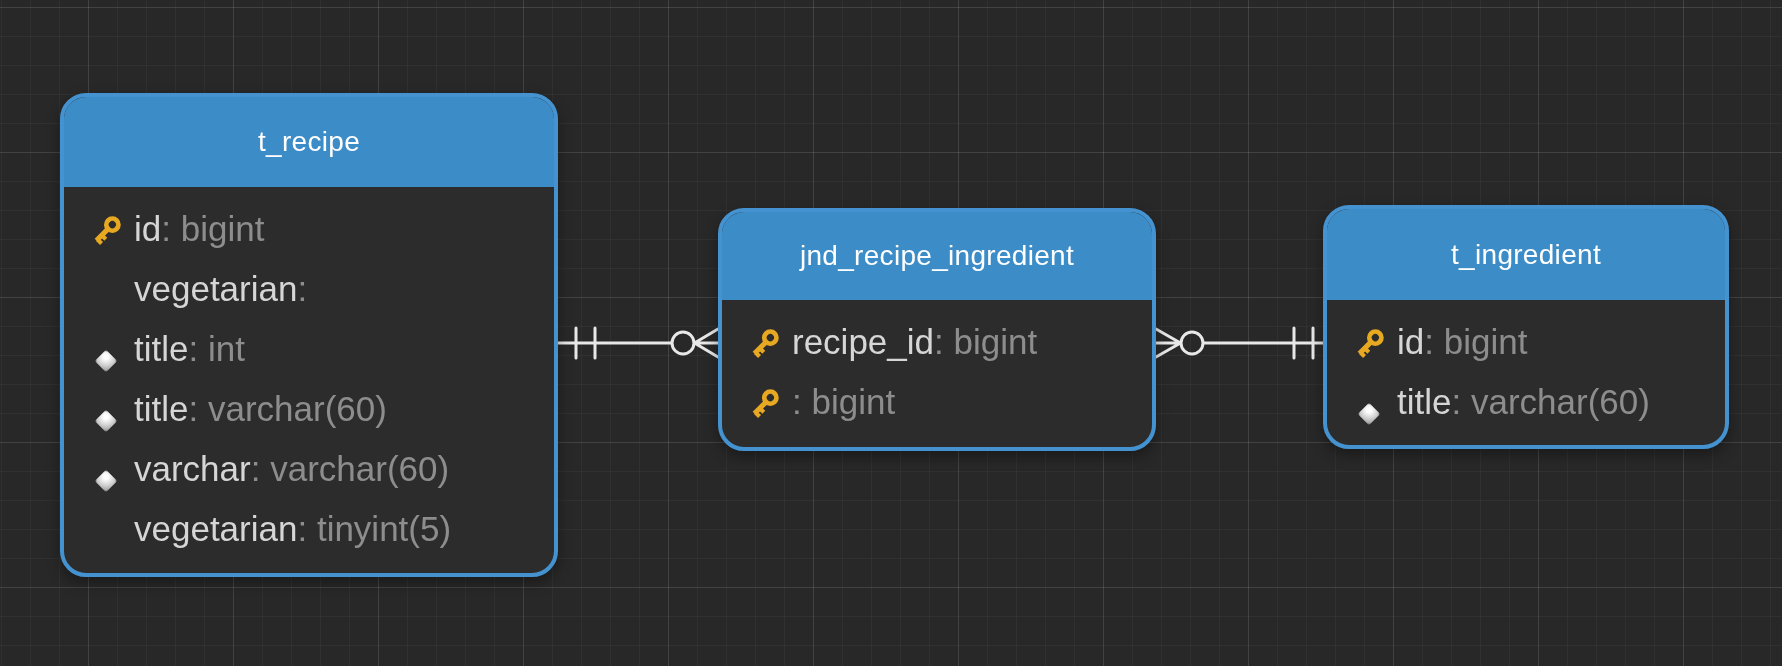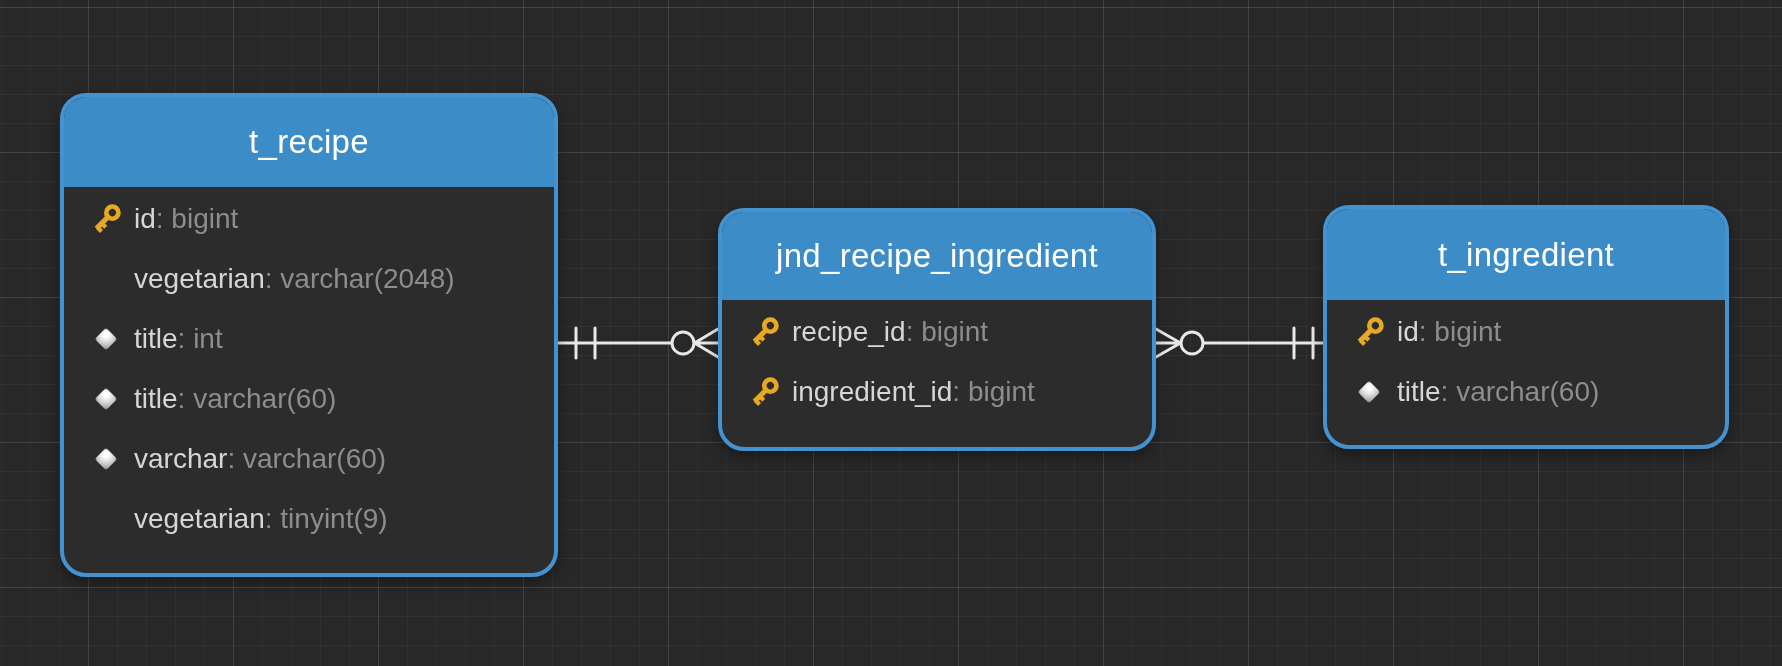--- a/index.html
+++ b/index.html
@@ -30,25 +30,25 @@
   .t1 { left: 60px;   top: 93px;  width: 498px; height: 484px; }
   .t2 { left: 718px;  top: 208px; width: 438px; height: 243px; }
   .t3 { left: 1323px; top: 205px; width: 406px; height: 244px; }
   .thead {
     background: var(--header_fill, #3c8cc8);
     display: flex; align-items: center; justify-content: center;
   }
   .t1 .thead { height: 90px; }
   .t2 .thead { height: 88px; }
   .t3 .thead { height: 91px; }
-  .ttitle { color: var(--title_text, #fff); font-size: 33px; letter-spacing: 0.3px; }
+  .ttitle { color: var(--title_text, #fff); font-size: 28px; letter-spacing: 0.3px; }
   .tbody { padding-top: 2px; }
   .row {
-    height: 60px; display: flex; align-items: center;
-    padding: 0 14px 0 22px; font-size: 28px; white-space: nowrap;
+    height: 60px; display: flex; align-items: flex-end;
+    padding: 0 14px 0 22px; font-size: 35px; white-space: nowrap;
   }
   .icon-box {
     width: 40px; flex: 0 0 40px; display: flex;
     align-items: center; justify-content: center; margin-right: 8px;
   }
   .fname { color: var(--field_text, #d6d6d6); }
   .fsep  { color: var(--type_text, #8d8d8d); white-space: pre; }
   .ftype { color: var(--type_text, #8d8d8d); }
   .key-icon g { stroke: var(--key_icon, #e7a922); fill: none; }
   .diamond {
@@ -103,21 +103,20 @@
           </svg>
         </span>
         <span class="fname">id</span>
           <span class="fsep">: </span>
           <span class="ftype">bigint</span>
       </div>
       <div class="row">
         <span class="icon-box"></span>
         <span class="fname">vegetarian</span>
           <span class="fsep">: </span>
-          <span class="ftype">varchar(2048)</span>
       </div>
       <div class="row">
         <span class="icon-box">
             <span class="diamond"></span>
           </span>
         <span class="fname">title</span>
           <span class="fsep">: </span>
           <span class="ftype">int</span>
       </div>
       <div class="row">
@@ -133,21 +132,21 @@
             <span class="diamond"></span>
           </span>
         <span class="fname">varchar</span>
           <span class="fsep">: </span>
           <span class="ftype">varchar(60)</span>
       </div>
       <div class="row">
         <span class="icon-box"></span>
         <span class="fname">vegetarian</span>
           <span class="fsep">: </span>
-          <span class="ftype">tinyint(9)</span>
+          <span class="ftype">tinyint(5)</span>
       </div>
     </div>
   </div>
 
   <div class="table t2">
     <div class="thead">
       <span class="ttitle">jnd_recipe_ingredient</span>
     </div>
     <div class="tbody">
       <div class="row">
@@ -169,21 +168,20 @@
         <span class="icon-box">
           <svg class="key-icon" width="36" height="36" viewBox="0 0 24 24">
             <g transform="rotate(45 12 12)">
               <circle cx="12" cy="6" r="4" stroke-width="3.2"></circle>
               <line x1="12" y1="10" x2="12" y2="21" stroke-width="3.4"></line>
               <line x1="12" y1="16" x2="15.8" y2="16" stroke-width="2.8"></line>
               <line x1="12" y1="20" x2="15.8" y2="20" stroke-width="2.8"></line>
             </g>
           </svg>
         </span>
-        <span class="fname">ingredient_id</span>
           <span class="fsep">: </span>
           <span class="ftype">bigint</span>
       </div>
     </div>
   </div>
 
   <div class="table t3">
     <div class="thead">
       <span class="ttitle">t_ingredient</span>
     </div>

